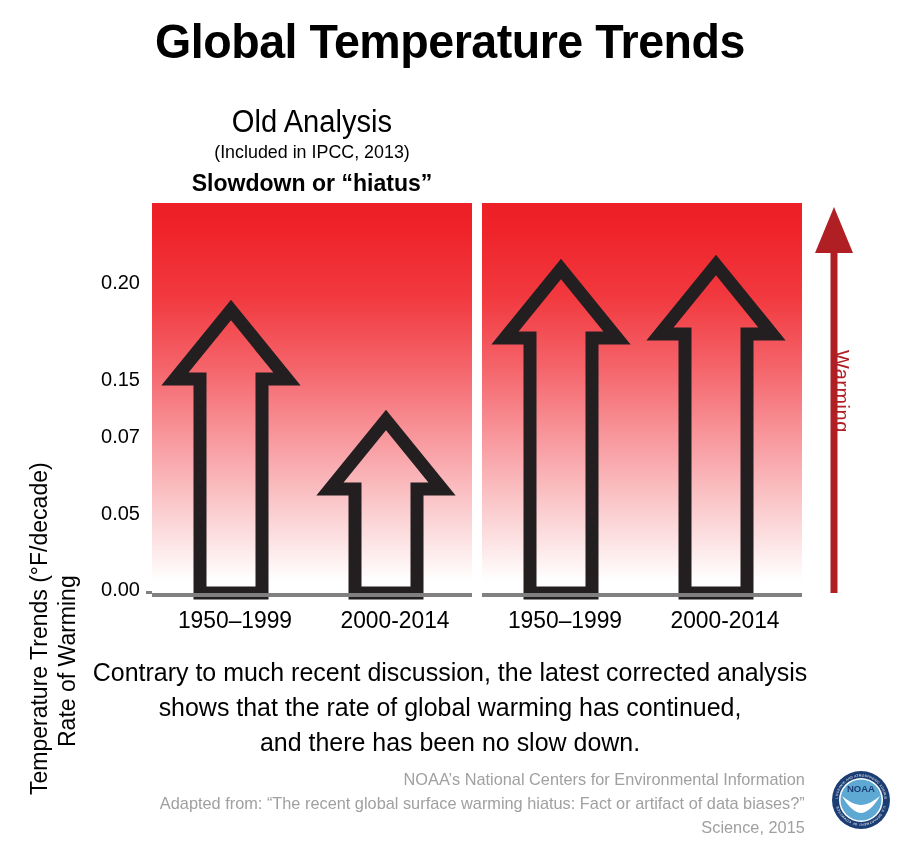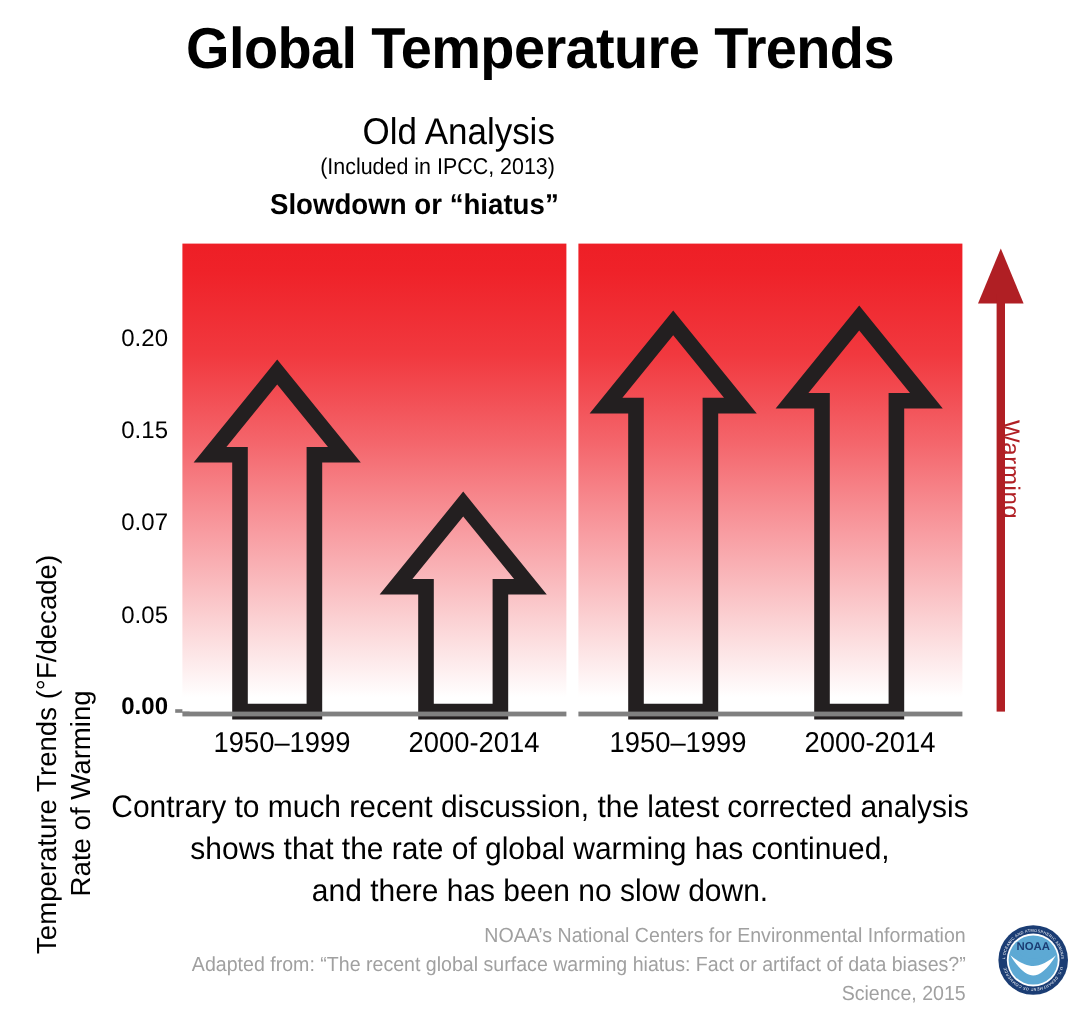--- a/index.html
+++ b/index.html
@@ -18,21 +18,22 @@
     position:absolute;left:0;top:14px;width:900px;
     text-align:center;
     font-size:48px;font-weight:bold;letter-spacing:-0.5px;
     line-height:56px;
     transform:scaleX(0.97);
   }
 
   
   .panel-head{
     position:absolute;
-    text-align:right;
+    text-align:center;
+    margin-top:12px;
   }
   .ph-title{
     font-size:31px;font-weight:normal;line-height:36px;
     transform:scaleX(0.94);
   }
   .ph-sub{
     font-size:19px;font-weight:normal;line-height:24px;
     transform:scaleX(0.94);
   }
   .ph-bold{
@@ -141,24 +142,24 @@
     <div class="ph-bold" style="margin-top:4px;">Slowdown or “hiatus”</div>
   </div>
 
 
   <div class="ylab-wrap">
     <div class="ylab l1">Temperature Trends (°F/decade)</div>
     <div class="ylab l2">Rate of Warming</div>
   </div>
 
   <div style="position:absolute;left:78px;top:0;width:62px;height:846px;">
-    <div class="tick-label" style="top:578px;font-weight:bold;">0.00</div>
+    <div class="tick-label" style="top:578px;">0.00</div>
     <div class="tick-label" style="top:502px;">0.05</div>
     <div class="tick-label" style="top:425px;">0.07</div>
-    <div class="tick-label" style="top:348px;">0.15</div>
+    <div class="tick-label" style="top:368px;">0.15</div>
     <div class="tick-label" style="top:271px;">0.20</div>
   </div>
 
   <div class="tick-mark zero" style="left:146px;top:591px;"></div>
   <div class="tick-mark" style="left:152px;top:514px;"></div>
   <div class="tick-mark" style="left:152px;top:437px;"></div>
   <div class="tick-mark" style="left:152px;top:360px;"></div>
   <div class="tick-mark" style="left:152px;top:283px;"></div>
 
   <div class="panel" id="panel-old">

